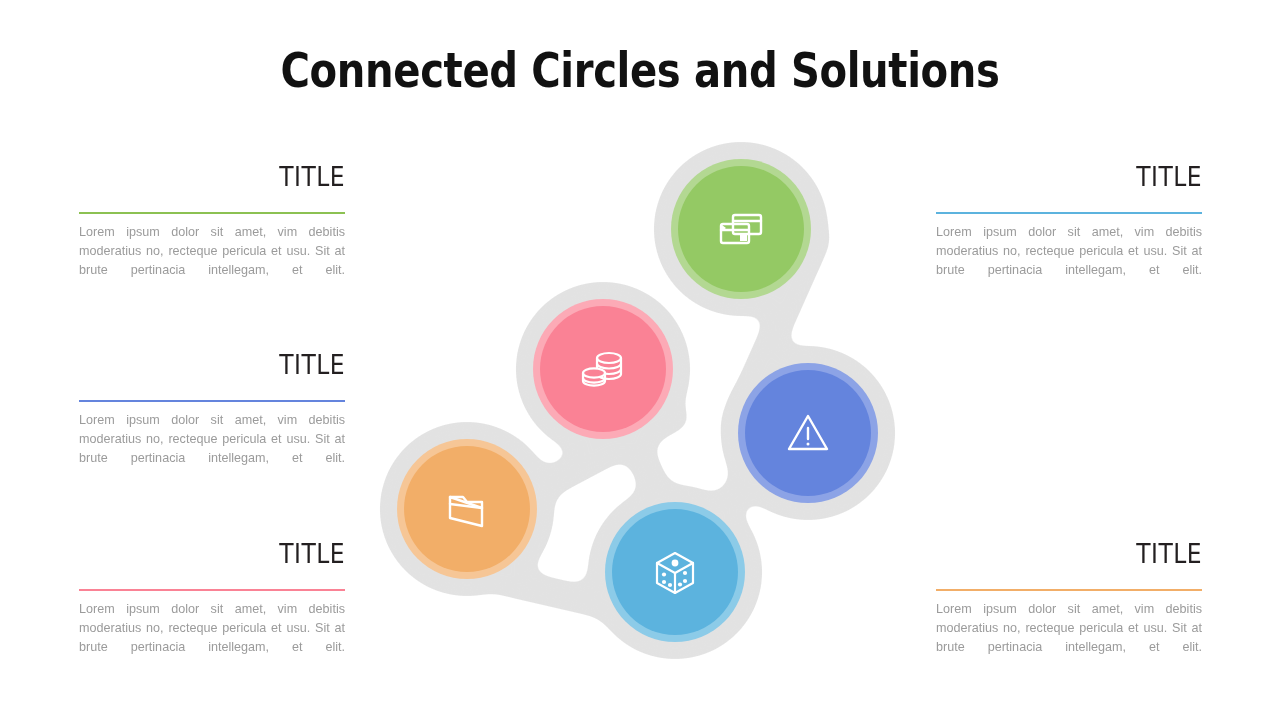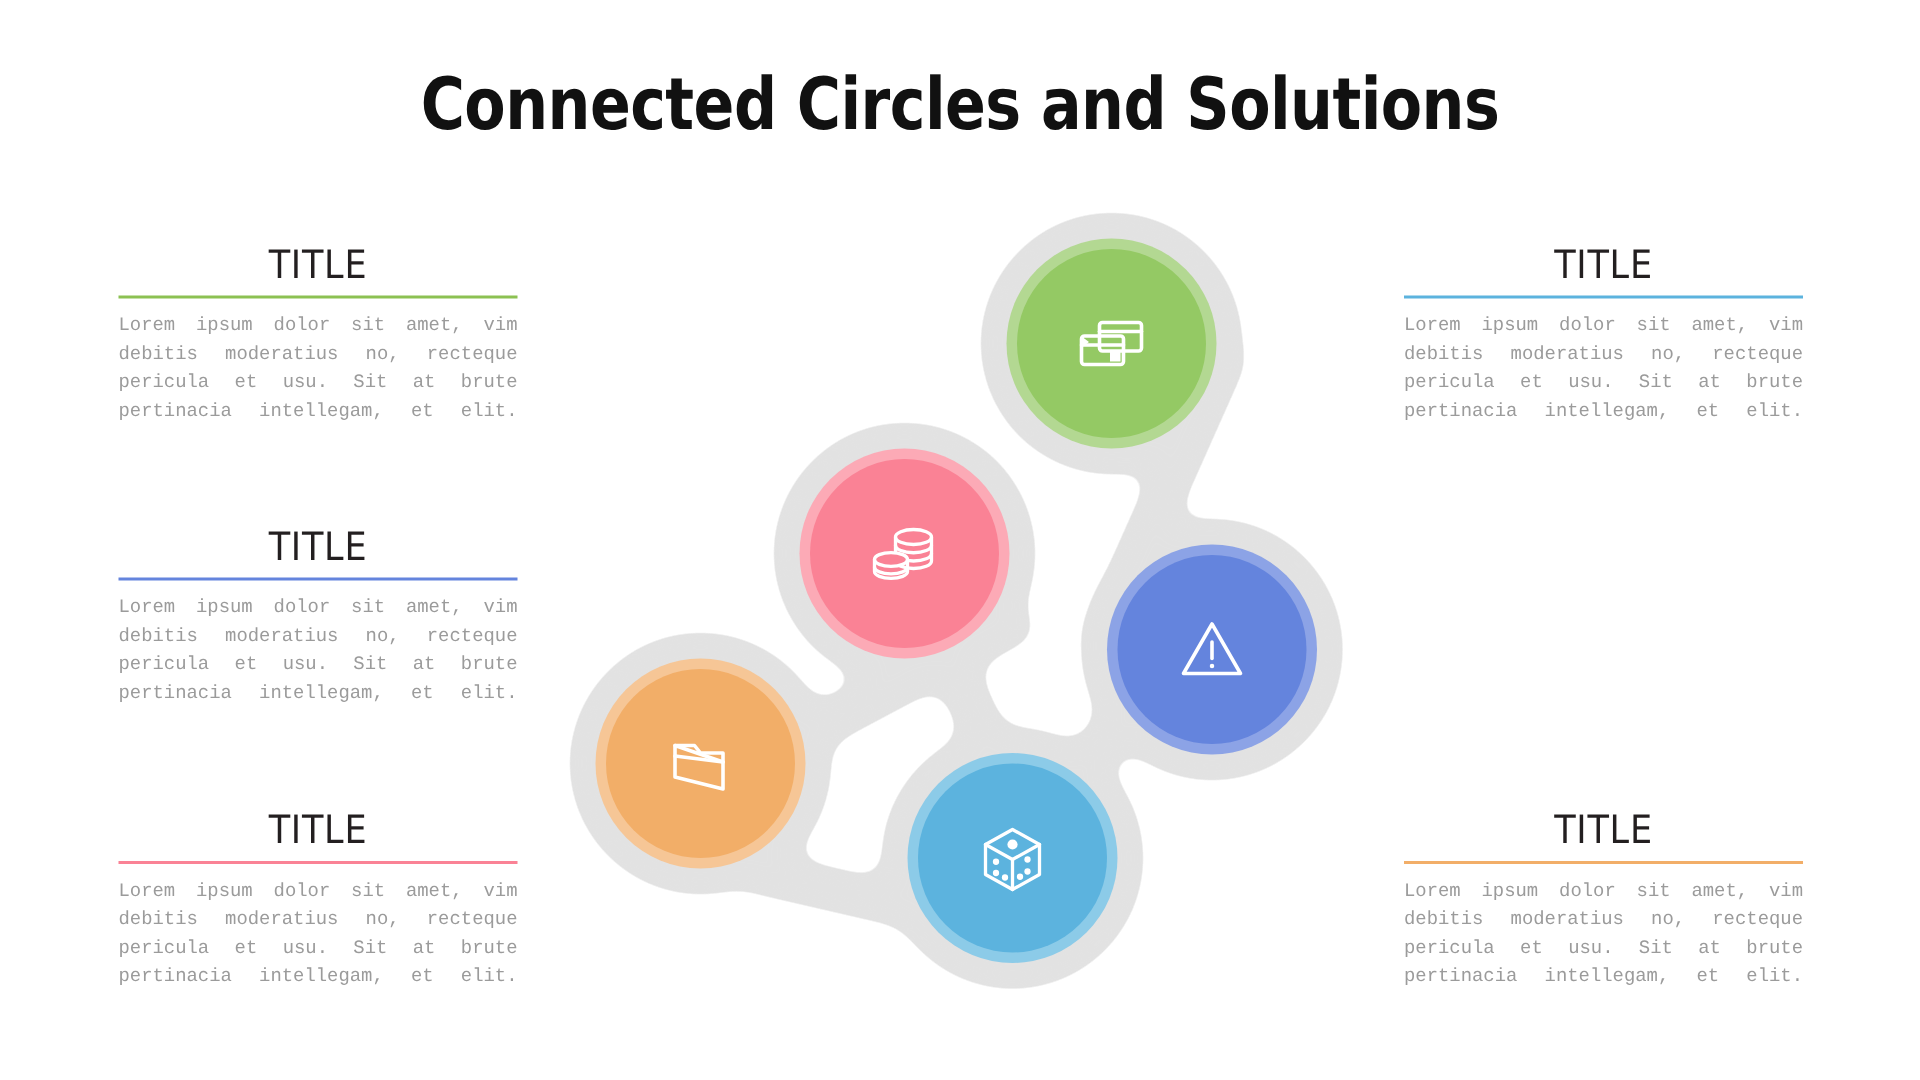--- a/index.html
+++ b/index.html
@@ -17,29 +17,29 @@
     font-size:48px; font-weight:bold; letter-spacing:-0.4px;
     color:#111111; line-height:1.05;
     transform:scaleX(0.93); transform-origin:center top;
   }
 
   
   .tblock{ position:absolute; width:266px; }
   .tblock .ttl{
     font-family:"DejaVu Sans Condensed","Liberation Sans",sans-serif;
     font-size:26px; font-weight:400; color:#231f20;
-    text-align:center; letter-spacing:0.5px; line-height:1.1;
-    padding-bottom:5px;
+    text-align:right; letter-spacing:0.5px; line-height:1.1;
+    padding-bottom:20px;
   }
   .tblock .rule{ height:2px; width:100%; }
   .tblock .body{
     margin-top:9px;
     font-size:12.6px; line-height:1.53;
     color:#9b9b9b; text-align:justify; text-justify:inter-word;
-    font-family:Liberation Mono, monospace;
+    font-family:Liberation Sans, sans-serif;
   }
   .tblock .body::after{ content:""; display:inline-block; width:100%; }
 
   .tb-l1{ left:79px;  top:163px; }
   .tb-l2{ left:79px;  top:351px; }
   .tb-l3{ left:79px;  top:540px; }
   .tb-r1{ left:936px; top:163px; }
   .tb-r2{ left:936px; top:540px; }
 
   

